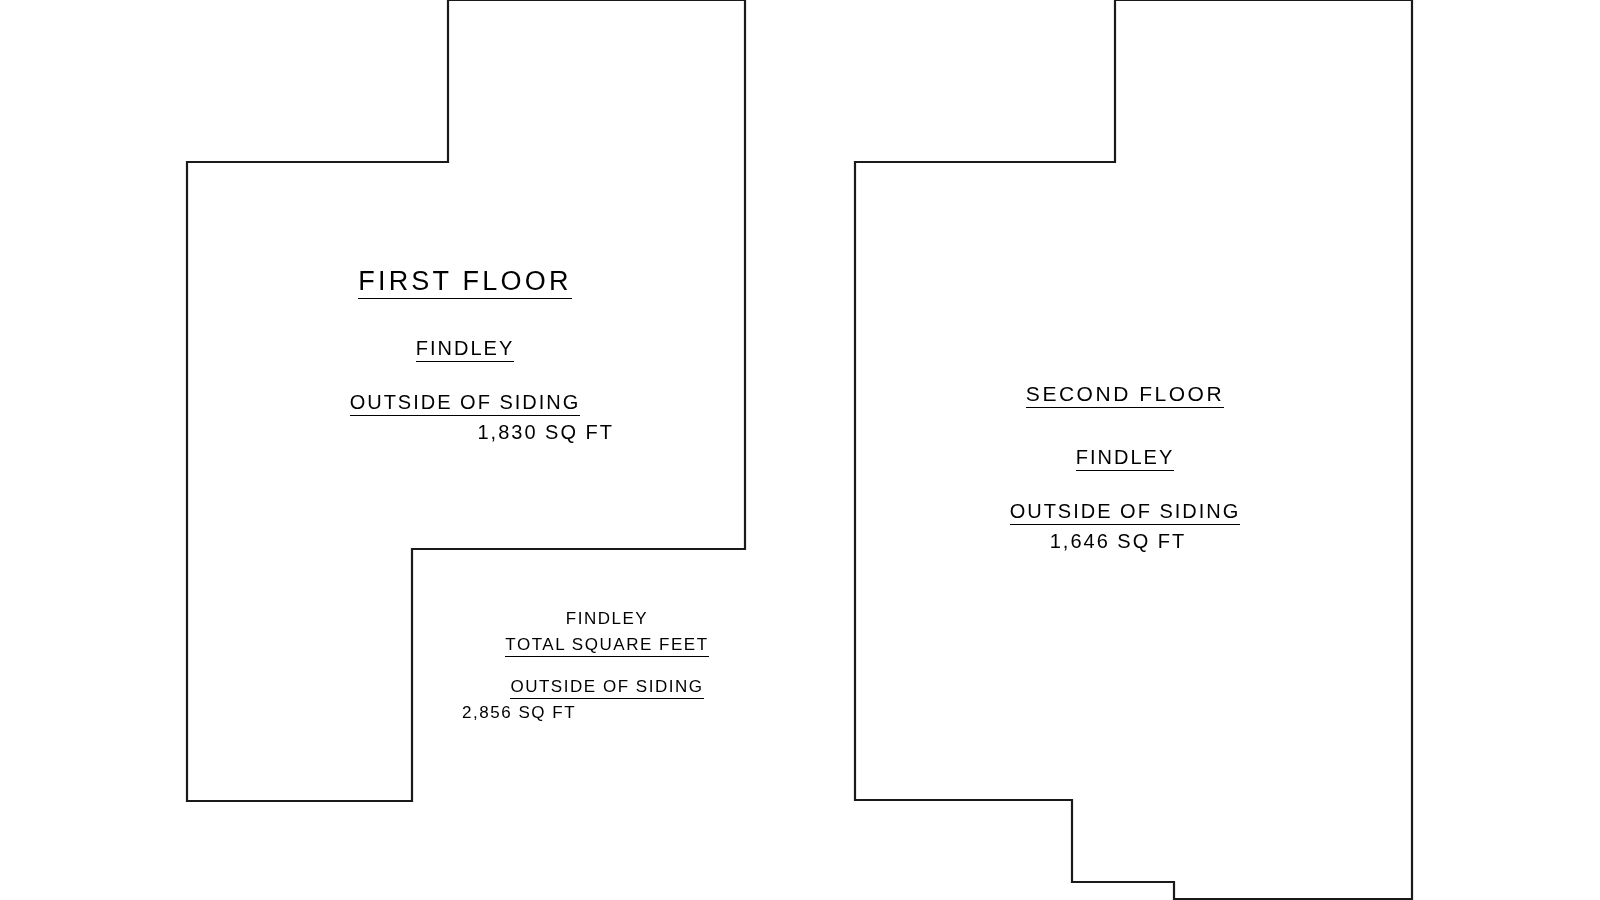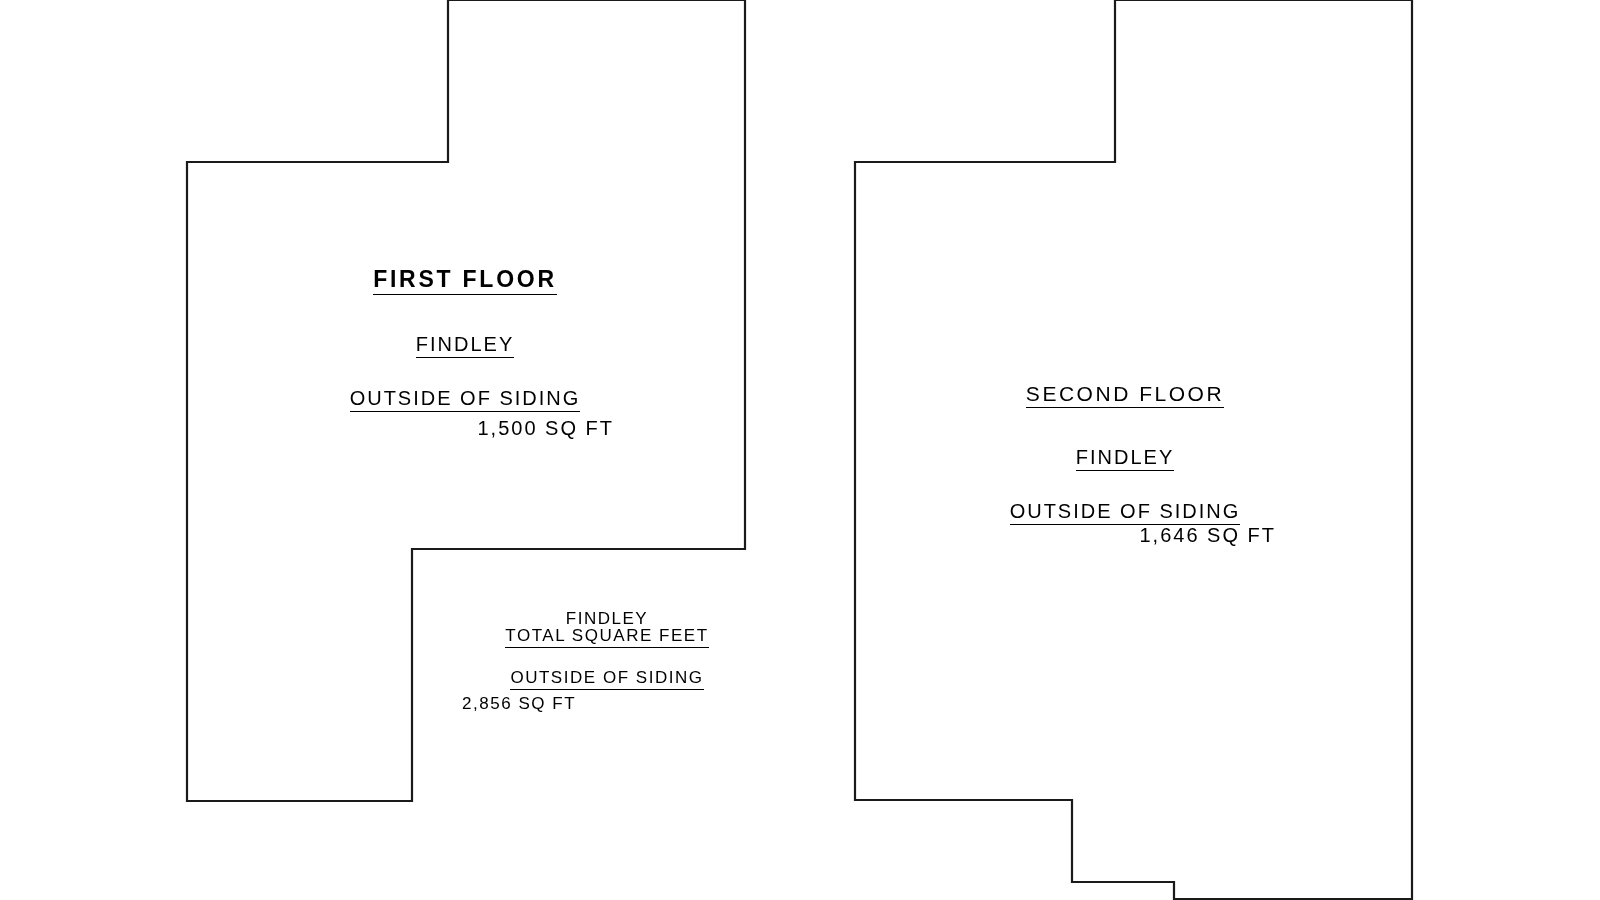--- a/index.html
+++ b/index.html
@@ -55,23 +55,22 @@
     border-bottom: 1.6px solid #000000;
     padding-bottom: 3px;
   }
   
   #ff-block {
     left: 300px;
     top: 268px;
     width: 330px;
   }
   #ff-title {
-    font-size: 23px;
+    font-size: 27px;
     letter-spacing: 0.12em;
-    font-weight: bold;
   }
   #ff-name {
     font-size: 20px;
     letter-spacing: 0.10em;
     margin-top: 39px;
   }
   #ff-siding {
     font-size: 20px;
     letter-spacing: 0.10em;
     margin-top: 30px;
@@ -99,37 +98,37 @@
     margin-top: 39px;
   }
   #sf-siding {
     font-size: 20px;
     letter-spacing: 0.10em;
     margin-top: 30px;
   }
   #sf-area {
     font-size: 20px;
     letter-spacing: 0.10em;
-    margin-top: 0;
-    text-align: right;
+    margin-top: 6px;
     padding-right: 14px;
   }
   
   #total-block {
     left: 462px;
     top: 610px;
     width: 290px;
   }
   #tot-name {
     font-size: 17px;
     letter-spacing: 0.09em;
   }
   #tot-caption {
     font-size: 17px;
     letter-spacing: 0.09em;
+    margin-top: 9px;
   }
   #tot-siding {
     font-size: 17px;
     letter-spacing: 0.09em;
     margin-top: 21px;
   }
   #tot-area {
     font-size: 17px;
     letter-spacing: 0.09em;
     margin-top: 5px;
@@ -144,21 +143,21 @@
 
   <svg class="plan-svg" viewBox="0 0 1600 900">
     <polygon class="wall" points="448,0 745,0 745,549 412,549 412,801 187,801 187,162 448,162"></polygon>
     <polygon class="wall" points="1115,0 1412,0 1412,899 1174,899 1174,882 1072,882 1072,800 855,800 855,162 1115,162"></polygon>
   </svg>
 
   <div class="label-block" id="ff-block">
     <span class="label-line" id="ff-title"><span class="ul">FIRST FLOOR</span></span>
     <span class="label-line" id="ff-name"><span class="ul">FINDLEY</span></span>
     <span class="label-line" id="ff-siding"><span class="ul">OUTSIDE OF SIDING</span></span>
-    <span class="label-line" id="ff-area">1,500 SQ FT</span>
+    <span class="label-line" id="ff-area">1,830 SQ FT</span>
   </div>
 
   <div class="label-block" id="sf-block">
     <span class="label-line" id="sf-title"><span class="ul">SECOND FLOOR</span></span>
     <span class="label-line" id="sf-name"><span class="ul">FINDLEY</span></span>
     <span class="label-line" id="sf-siding"><span class="ul">OUTSIDE OF SIDING</span></span>
     <span class="label-line" id="sf-area">1,646 SQ FT</span>
   </div>
 
   <div class="label-block" id="total-block">

